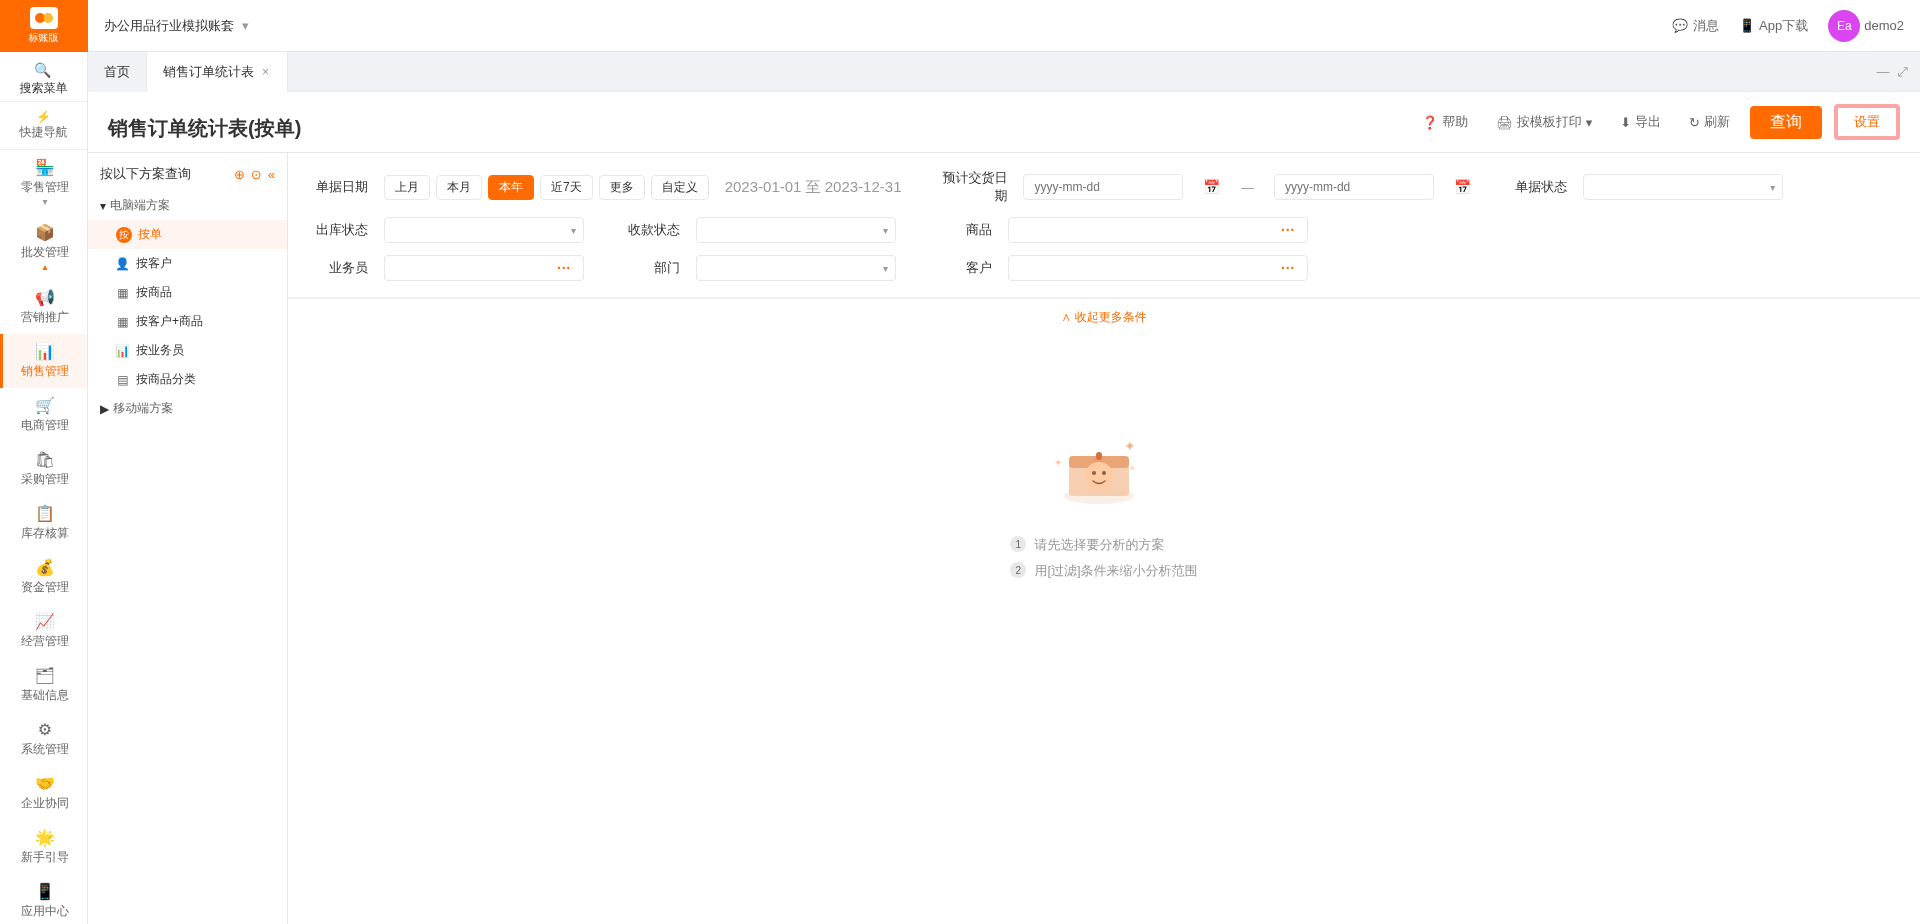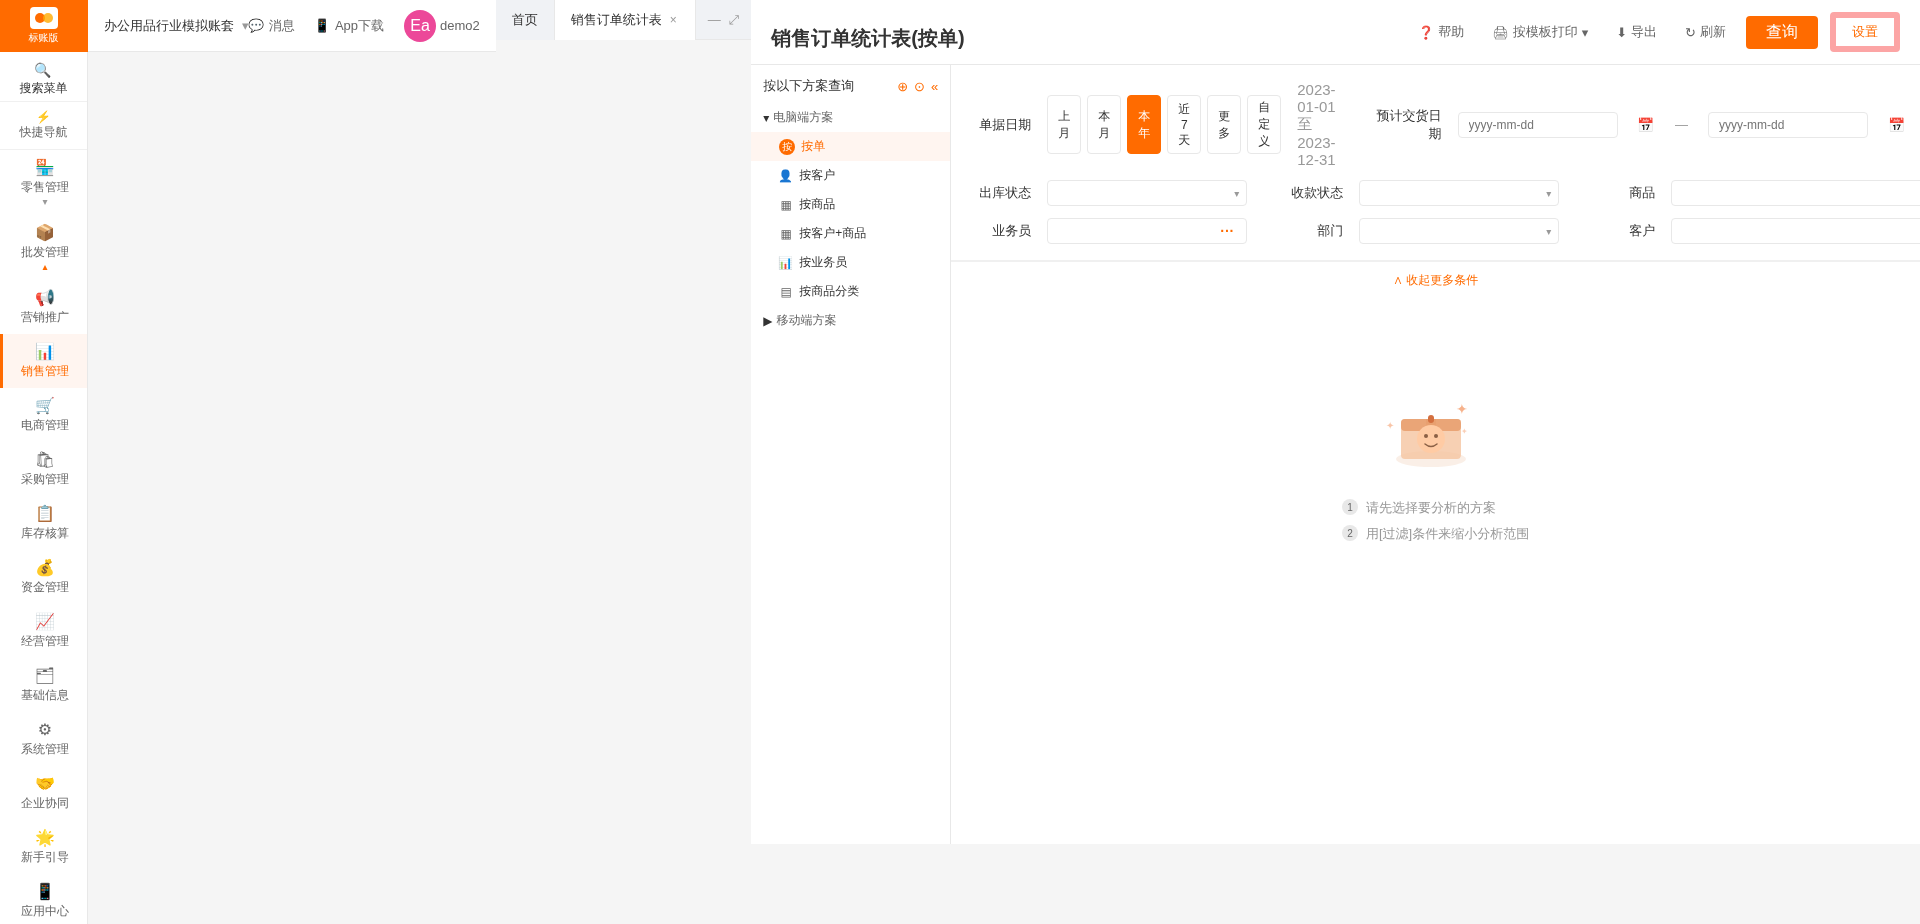--- a/index.html
+++ b/index.html
@@ -73,21 +73,21 @@
       cursor: pointer;
       color: #666;
       font-size: 12px;
       border-bottom: 1px solid #f0f0f0;
     }
 
     
     .main-area {
       flex: 1;
       display: flex;
-      flex-direction: row;
+      flex-direction: column;
       overflow: hidden;
     }
 
     
     .topbar {
       height: 52px;
       background: #fff;
       border-bottom: 1px solid #e8e8e8;
       display: flex;
       align-items: center;
@@ -118,26 +118,26 @@
     .topbar-right-item {
       display: flex;
       align-items: center;
       gap: 4px;
       cursor: pointer;
     }
     .avatar {
       width: 32px;
       height: 32px;
       border-radius: 50%;
-      background: #ec4899;
+      background: #d946ef;
       display: flex;
       align-items: center;
       justify-content: center;
       color: white;
-      font-size: 16px;
+      font-size: 12px;
     }
 
     
     .tabbar {
       height: 40px;
       background: #f0f2f5;
       display: flex;
       align-items: center;
       padding: 0 0;
       border-bottom: 1px solid #e8e8e8;
@@ -221,21 +221,21 @@
       color: white;
       border: none;
       padding: 6px 20px;
       border-radius: 4px;
       cursor: pointer;
       font-size: 16px;
     }
     .btn-secondary {
       background: #fff;
       color: #ff6b00;
-      border: 6px solid #fca5a5;
+      border: 4px solid #fca5a5;
       padding: 5px 16px;
       border-radius: 4px;
       cursor: pointer;
       font-size: 13px;
     }
 
     
     .content-panel {
       display: flex;
       gap: 0;

